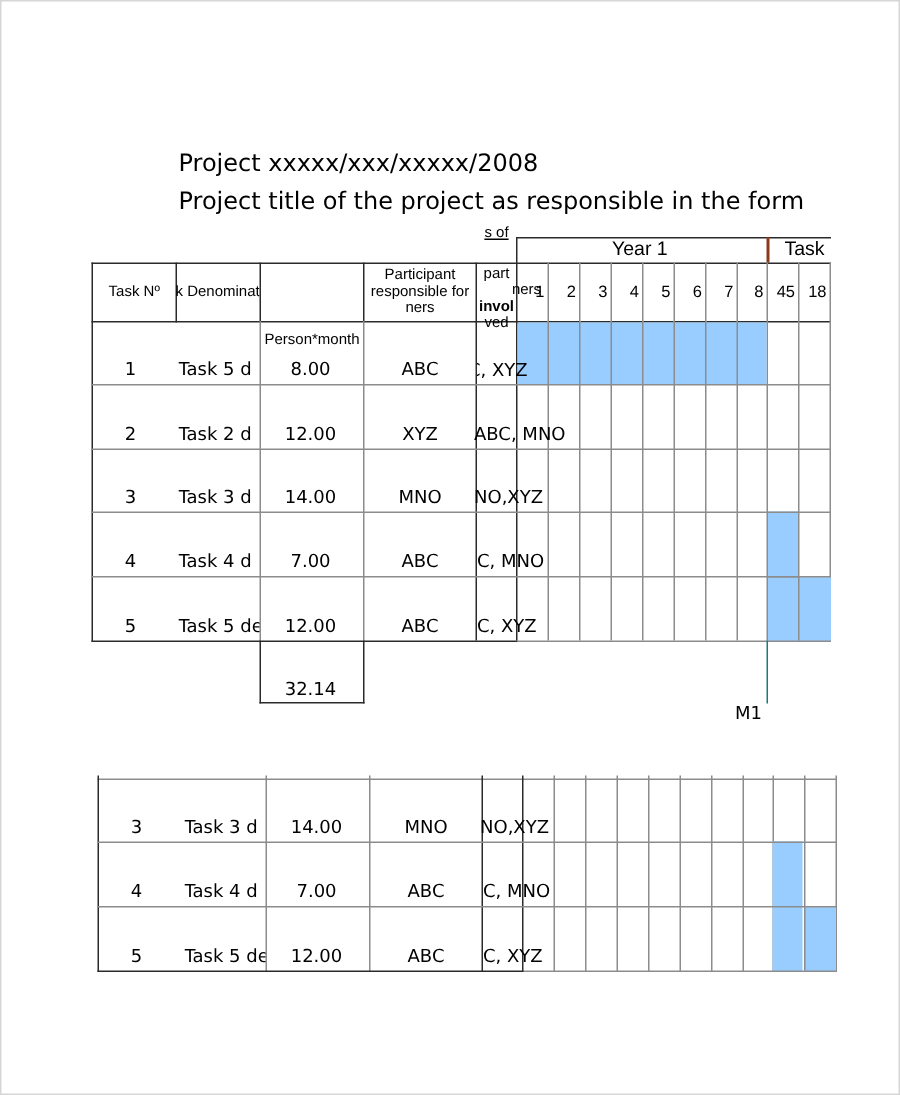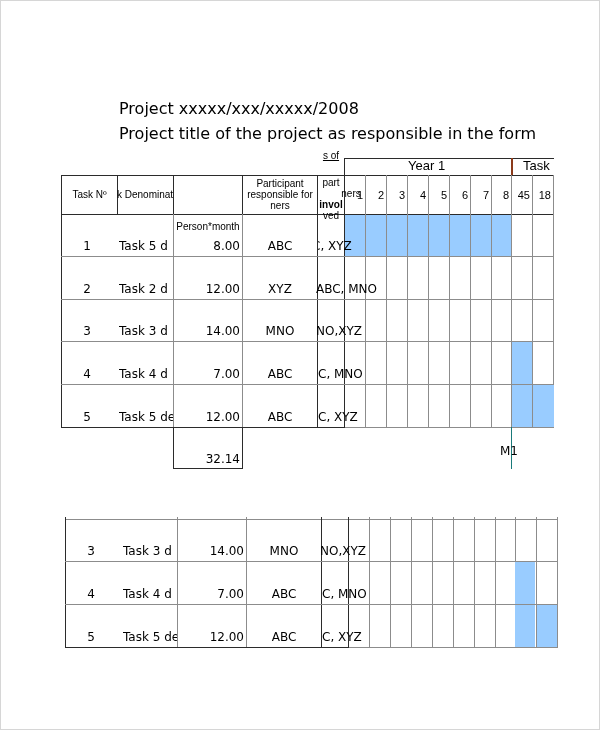--- a/index.html
+++ b/index.html
@@ -21,21 +21,21 @@
     .vline { position: absolute; width: 0; border-left: 1px solid #8c8c8c; }
     .vline.dark { border-left-color: #2b2b2b; }
     .hdr {
       position: absolute; font-family: "Liberation Sans", sans-serif; font-size: 10px;
       text-align: center; line-height: 11px; overflow: hidden; white-space: nowrap;
     }
     .cell {
       position: absolute; font-family: "DejaVu Sans", sans-serif; font-size: 12px;
       line-height: 14px; white-space: nowrap; overflow: hidden;
     }
-    .num { text-align: right; }
+    .num { text-align: center; }
     .ctr { text-align: center; }
     .bar { position: absolute; background: #99ccff; }
     .bar-top { border-top: 1px solid #b8dcff; }
     .month {
       position: absolute; font-family: "Liberation Sans", sans-serif; font-size: 11px;
       text-align: right; line-height: 12px;
     }
     .year {
       position: absolute; font-family: "Liberation Sans", sans-serif; font-size: 13px;
       line-height: 14px; white-space: nowrap; overflow: hidden;
@@ -153,21 +153,21 @@
   <div class="cell ctr" style="left:62px; top:410px; width:50px;">5</div>
   <div class="cell" style="left:119px; top:410px; width:54px;">Task 5 de</div>
   <div class="cell num" style="left:174px; top:410px; width:66px;">12.00</div>
   <div class="cell ctr" style="left:243px; top:410px; width:74px;">ABC</div>
   <div class="cell" style="left:318px; top:410px; width:44px;">C, XYZ</div>
 
   <div class="abs" style="left:173px; top:427px; width:68px; height:41px; border:1px solid #2b2b2b; border-top:none;"></div>
   <div class="cell num" style="left:174px; top:452px; width:66px;">32.14</div>
 
   <div class="vline" style="left:511px; top:427px; height:42px; border-left:1px solid #1a7a7a;"></div>
-  <div class="cell" style="left:490px; top:444px; width:20px;margin-left:10px;">M1</div>
+  <div class="cell" style="left:490px; top:468px; width:20px;">M1</div>
 </div>
 
 <div>
 
   <div class="hline" style="left:65px; top:519px; width:493px;"></div>
 
   <div class="vline dark" style="left:65px; top:517px; height:131px;"></div>
   <div class="vline" style="left:177px; top:517px; height:131px;"></div>
   <div class="vline" style="left:246px; top:517px; height:131px;"></div>
   <div class="vline dark" style="left:321px; top:517px; height:131px;"></div>

